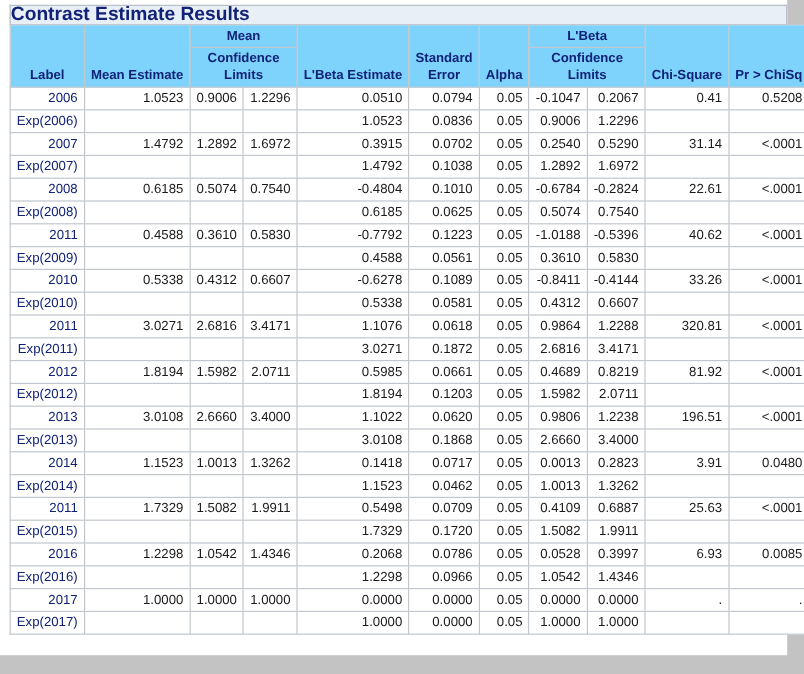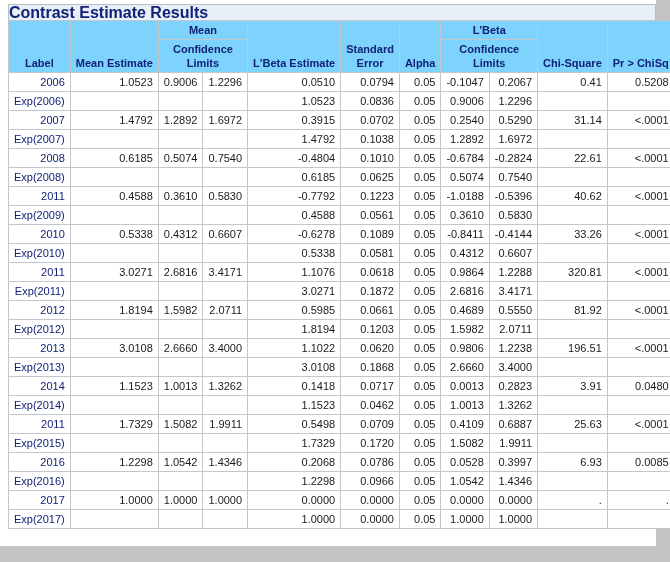--- a/index.html
+++ b/index.html
@@ -277,21 +277,21 @@
           </tr>
           <tr>
             <td class="rowlabel">2012</td>
             <td class="num">1.8194</td>
             <td class="num">1.5982</td>
             <td class="num">2.0711</td>
             <td class="num">0.5985</td>
             <td class="num">0.0661</td>
             <td class="num">0.05</td>
             <td class="num">0.4689</td>
-            <td class="num">0.5550</td>
+            <td class="num">0.8219</td>
             <td class="num">81.92</td>
             <td class="num">&lt;.0001</td>
           </tr>
           <tr>
             <td class="rowlabel">Exp(2012)</td>
             <td class="num"></td>
             <td class="num"></td>
             <td class="num"></td>
             <td class="num">1.8194</td>
             <td class="num">0.1203</td>

